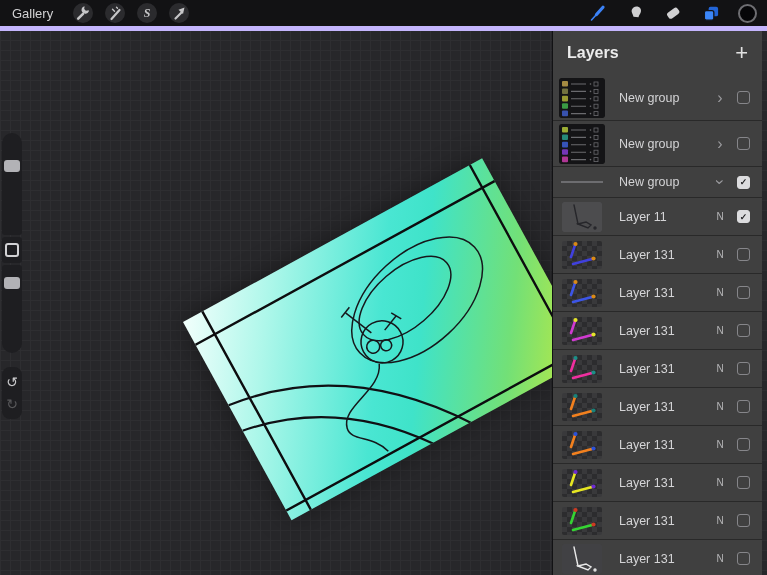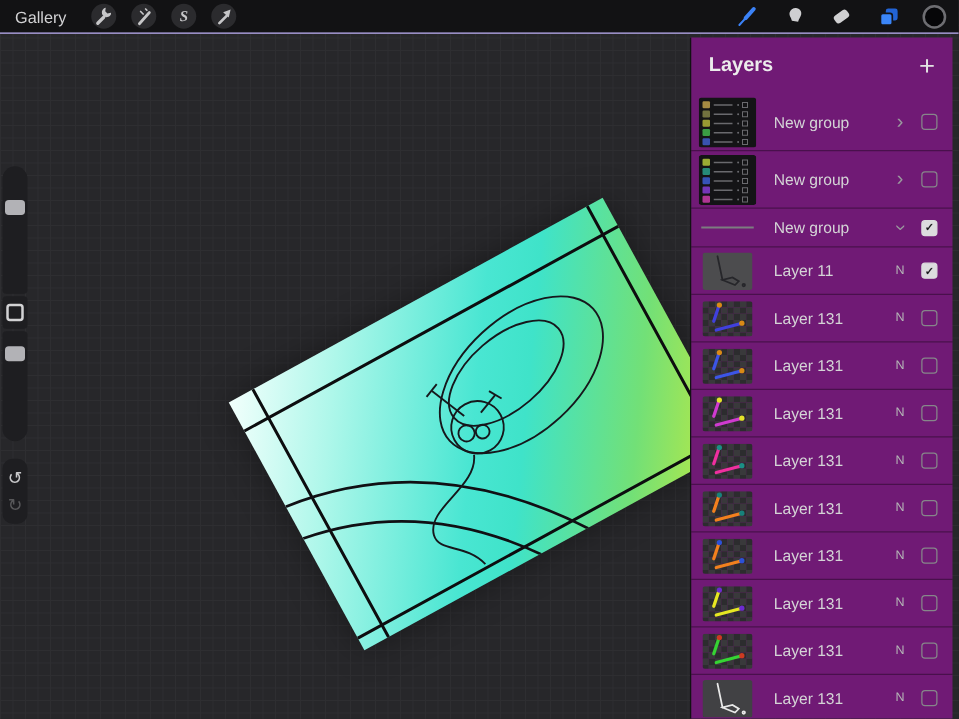--- a/index.html
+++ b/index.html
@@ -8,21 +8,21 @@
     font-family:"Liberation Sans",sans-serif;
     background-color:#27272a;
     background-image:
       linear-gradient(#2e2e31 1px, transparent 1px),
       linear-gradient(90deg,#2e2e31 1px, transparent 1px);
     background-size:10px 10px;
   }
   
   .toolbar{
     position:absolute;left:0;top:0;width:767px;height:26px;
-    background:#121214;border-bottom:1px solid #c4b5fd;z-index:40;
+    background:#121214;border-bottom:5px solid #c4b5fd;z-index:40;
     display:flex;align-items:flex-end;justify-content:space-between;
   }
   .tb-left,.tb-right{display:flex;align-items:center;height:26px;}
   .gallery{color:#d2d2d4;font-size:13px;margin-left:12px;margin-right:14px;}
   .tool-circle{
     width:20px;height:20px;border-radius:50%;background:#2b2b2e;
     margin:0 6px;display:flex;align-items:center;justify-content:center;
   }
   .tb-icon{width:18px;height:18px;display:flex;align-items:center;justify-content:center;margin:0 10px;}
   .sel-s{color:#c6c6c8;font-family:"Liberation Serif",serif;font-style:italic;font-weight:bold;font-size:12px;line-height:1;}
@@ -42,21 +42,21 @@
   .sb-slider2{height:88px;border-radius:3px 3px 10px 10px;margin-top:2px;}
   .sb-handle{position:absolute;left:2px;width:16px;height:12px;border-radius:3px;background:#b2b2b6;}
   .sb-modify{height:26px;margin-top:2px;border-radius:3px;display:flex;align-items:center;justify-content:center;}
   .sb-modify-icon{width:10px;height:10px;border:2px solid #d2d2d4;border-radius:3px;}
   .sb-undoredo{margin-top:14px;height:52px;border-radius:8px;background:#1e1e21;display:flex;flex-direction:column;align-items:center;justify-content:space-evenly;}
   .undo{color:#c9c9cb;font-size:14px;line-height:1;}
   .redo{color:#58585a;font-size:14px;line-height:1;}
   
   .layers-panel{
     position:absolute;left:552px;top:30px;width:210px;height:545px;
-    background:#701a75;border-left:1px solid #121214;z-index:35;box-sizing:border-box;
+    background:#404040;border-left:1px solid #121214;z-index:35;box-sizing:border-box;
   }
   .lp-header{height:45px;display:flex;align-items:center;position:relative;}
   .lp-title{color:#ececec;font-size:16px;font-weight:bold;margin-left:14px;}
   .lp-add{position:absolute;right:14px;top:50%;transform:translateY(-50%);color:#e2e2e2;font-size:22px;font-weight:300;line-height:1;}
   .layer-row{display:flex;align-items:center;border-bottom:1px solid rgba(0,0,0,.35);box-sizing:border-box;justify-content:center;}
   .thumb{width:46px;margin-left:6px;display:flex;align-items:center;justify-content:center;flex:none;}
   .thumb svg{display:block;border-radius:2px;}
   .lbl{color:#d4d4d6;font-size:12.5px;margin-left:14px;flex:1;white-space:nowrap;overflow:hidden;}
   .marker{width:22px;text-align:center;flex:none;color:#b5b5b7;}
   .marker.n{font-size:10px;}

